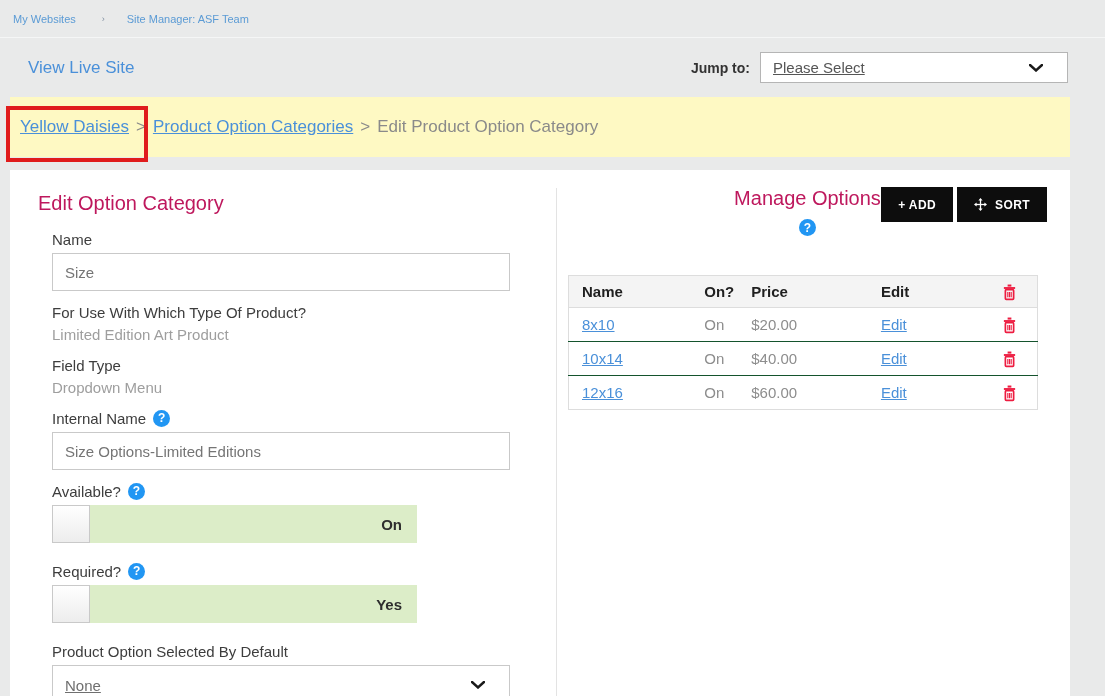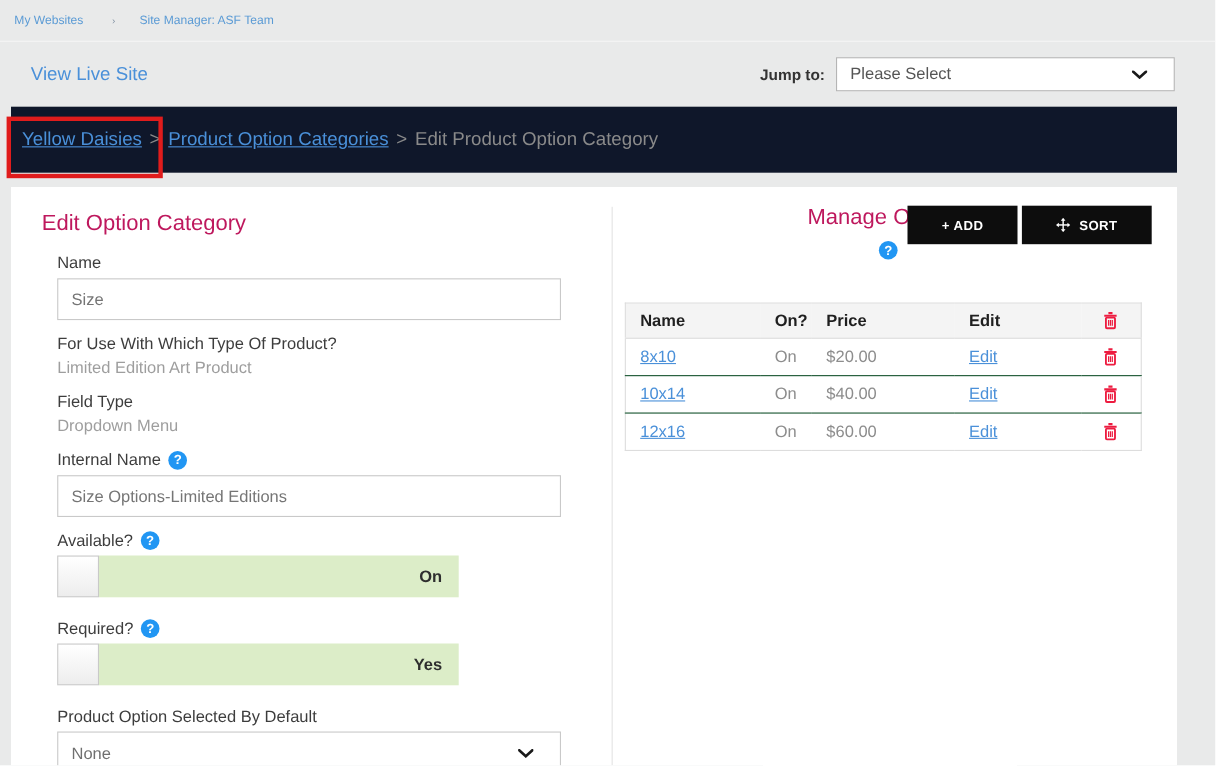--- a/index.html
+++ b/index.html
@@ -14,25 +14,25 @@
   .topbar .tb-sep{color:#7f8fa0;font-size:9px;margin:0 22px 0 26px;}
 
   
   .header{position:absolute;top:38px;left:0;right:0;height:59px;display:flex;align-items:center;}
   .site-title{margin:0 0 0 11px;font-size:24px;font-weight:500;color:#1b1b1b;letter-spacing:.2px;}
   .view-live{margin-left:28px;font-size:17px;color:var(--link,#4a90d9);text-decoration:none;}
   .jump{margin-left:auto;margin-right:37px;display:flex;align-items:center;}
   .jump-label{font-weight:700;font-size:14px;color:#333;margin-right:10px;}
   .selectbox{background:#fff;border:1px solid #b5b5b5;display:flex;align-items:center;
              justify-content:space-between;padding:0 24px 0 12px;font-size:15px;color:#555;
-             box-sizing:border-box;cursor:pointer;}
+             box-sizing:border-box;cursor:pointer;text-decoration:underline;}
   .jump .selectbox{width:308px;height:31px;}
 
   
-  .crumb-card{position:absolute;left:10px;top:97px;width:1060px;height:60px;background:#0f172a;
+  .crumb-card{position:absolute;left:10px;top:97px;width:1060px;height:60px;background:#fef9c3;
               display:flex;align-items:center;padding-left:10px;font-size:17px;box-sizing:border-box;}
   .crumb-card a{color:var(--link,#4a90d9);text-decoration:underline;}
   .crumb-sep{color:#8a8a8a;margin:0 7px;}
   .crumb-current{color:#8a8a8a;}
   .annotation{position:absolute;left:6px;top:106px;width:134px;height:48px;
               border:4px solid var(--annotation,#e01c1c);z-index:5;pointer-events:none;}
 
   
   .main-card{position:absolute;left:10px;top:170px;width:1060px;height:526px;background:#fff;overflow:hidden;}
   .v-divider{position:absolute;left:546px;top:18px;bottom:0;width:1px;background:#e3e3e3;}
@@ -57,21 +57,21 @@
   
   .help{width:17px;height:17px;border-radius:50%;background:var(--help-blue,#2196f3);color:#fff;
         font-size:12px;font-weight:700;display:inline-flex;align-items:center;justify-content:center;
         flex:0 0 auto;cursor:pointer;}
 
   
   .right-col{position:absolute;left:558px;top:17px;width:479px;}
   .right-head{display:flex;align-items:center;gap:9px;flex-direction:column;}
   .buttons{position:absolute;top:0;right:0;display:flex;gap:4px;}
   .btn{height:35px;background:var(--button-black,#0d0d0d);color:#fff;font-size:12px;font-weight:700;
-       padding:0 31px;border:none;letter-spacing:.4px;display:flex;align-items:center;gap:8px;
+       padding:0 17px;border:none;letter-spacing:.4px;display:flex;align-items:center;gap:8px;
        cursor:pointer;font-family:"Liberation Sans","DejaVu Sans",sans-serif;}
 
   table.opts{margin-top:39px;width:470px;border-collapse:collapse;font-size:15px;border:1px solid #ddd;}
   table.opts th{background:#f4f4f4;font-weight:700;color:#1f1f1f;text-align:left;height:31px;
                 padding:0 0 0 13px;border-bottom:1px solid #ddd;}
   table.opts td{height:33px;color:#8d8d8d;padding:0 0 0 13px;border-bottom:1px solid #14532d;}
   table.opts tr:last-child td{border-bottom:none;}
   table.opts a{color:var(--link,#4a90d9);text-decoration:underline;}
   .col-trash{text-align:center !important;padding:0 !important;}
   .trash{display:inline-block;vertical-align:middle;cursor:pointer;line-height:0;}

